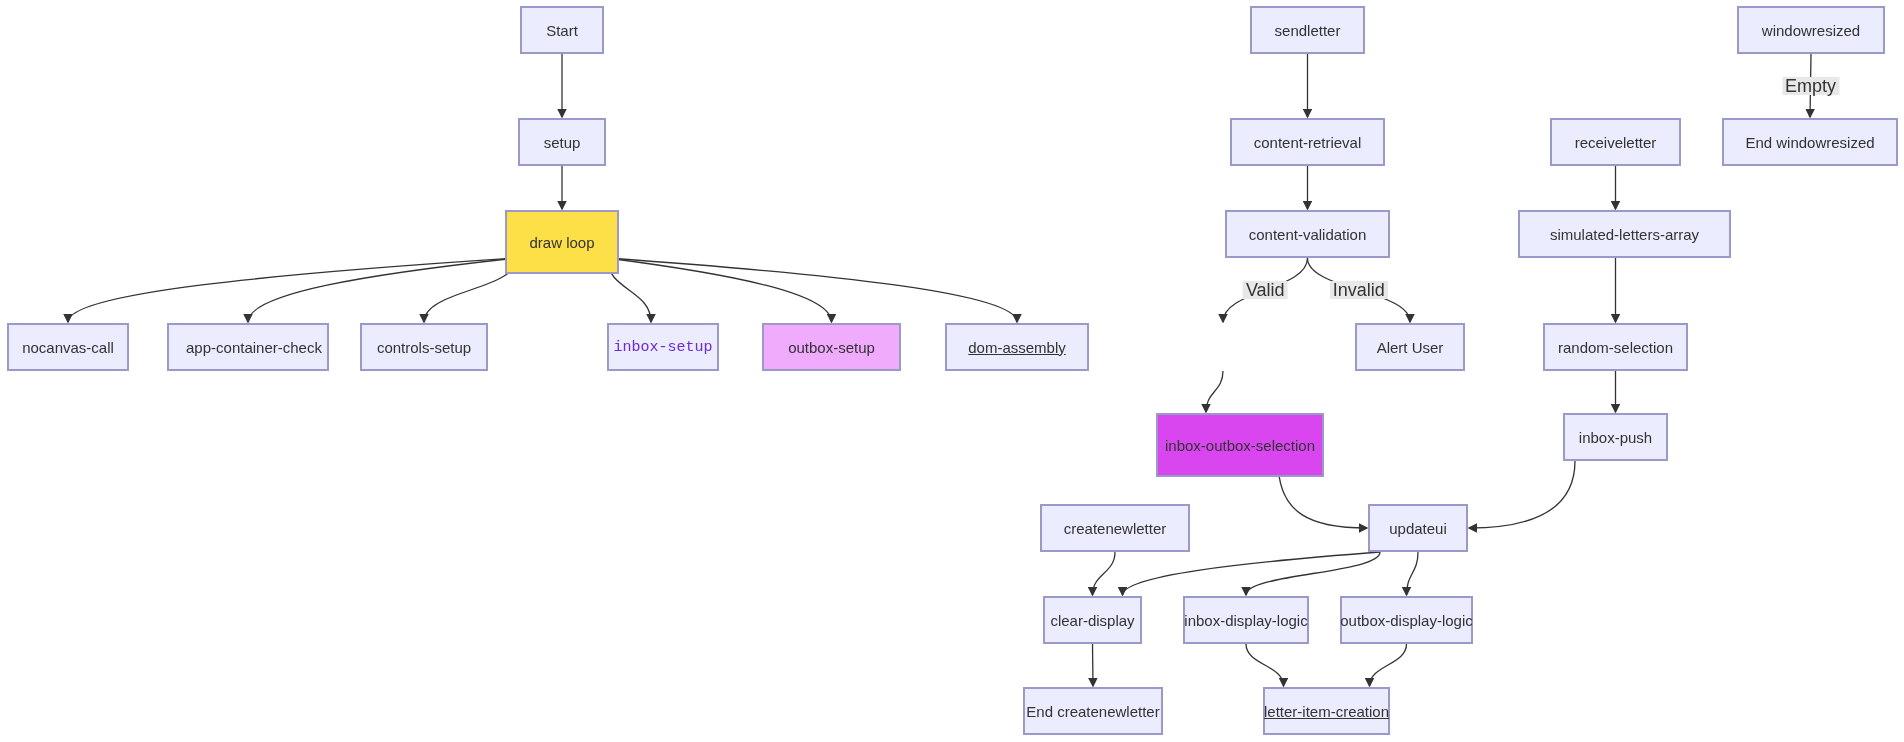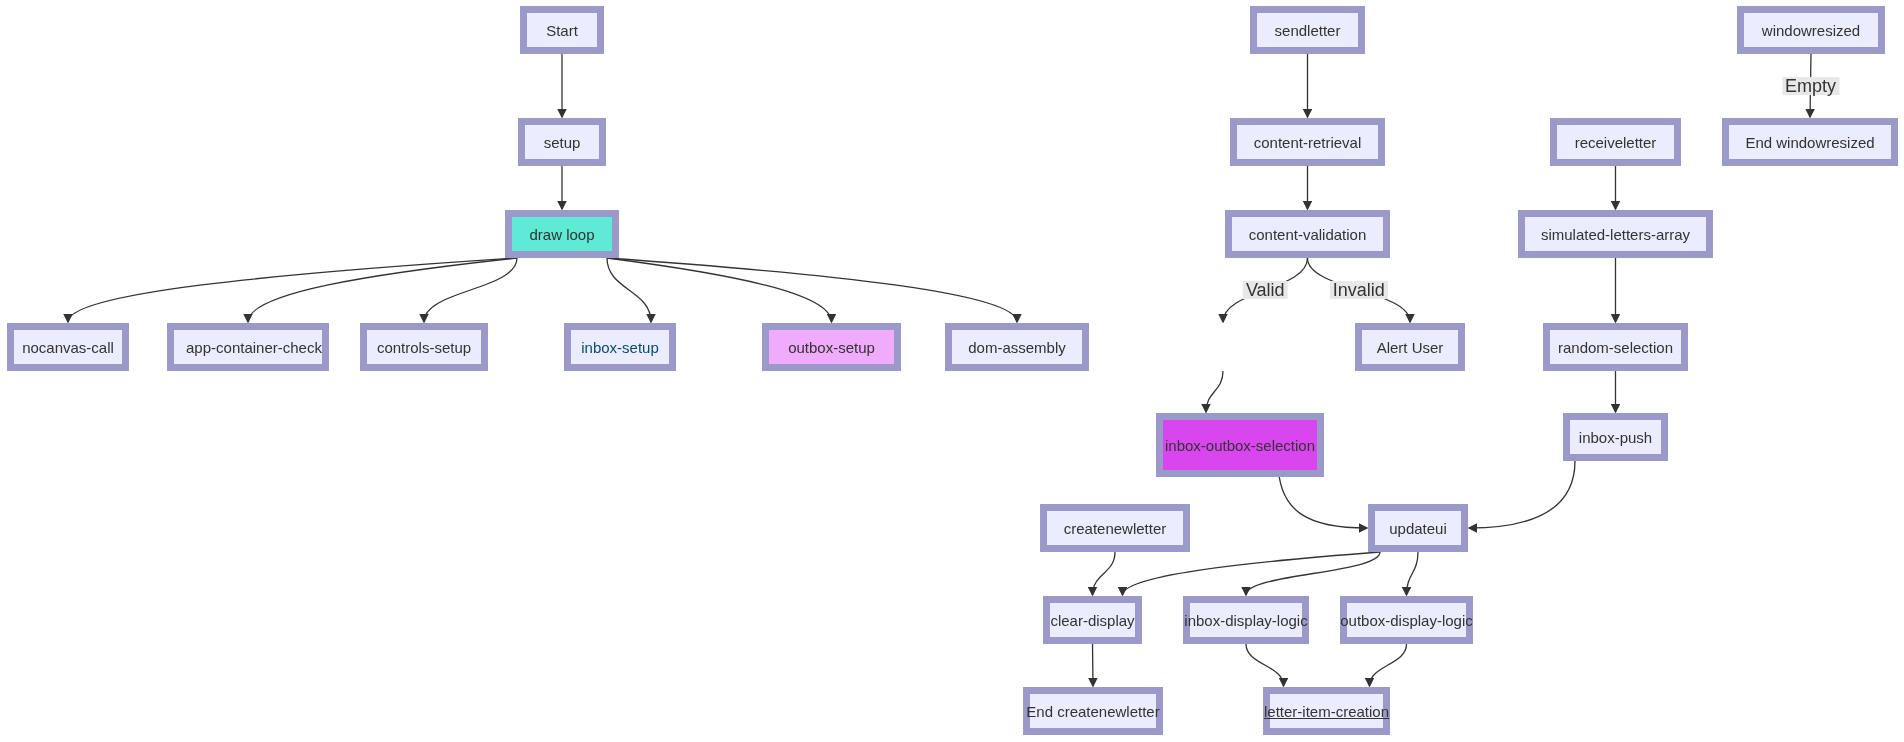--- a/index.html
+++ b/index.html
@@ -1,21 +1,21 @@
 <!DOCTYPE html>
 <html><head>
 <meta charset="utf-8">
 <title>Flowchart</title>
 <style>
   html,body{margin:0;padding:0;background:#ffffff;}
   #canvas{position:relative;width:1904px;height:742px;overflow:hidden;
           font-family:"Liberation Sans",sans-serif;background:#ffffff;}
   #edges{position:absolute;left:0;top:0;width:1904px;height:742px;}
   .node{position:absolute;box-sizing:border-box;display:flex;align-items:center;justify-content:center;
-        border:7px solid #c2410c;background:#ECECFF;color:#333333;font-size:15px;white-space:nowrap;}
+        border:2px solid #c2410c;background:#ECECFF;color:#333333;font-size:15px;white-space:nowrap;}
   .edgeLabel{position:absolute;transform:translate(-50%,-50%);background:#E8E8E8;color:#333333;
              font-size:18px;padding:0 3px;line-height:18px;}
 </style>
 </head>
 <body>
 
 <div id="canvas">
   <svg id="edges" xmlns="http://www.w3.org/2000/svg">
     <defs>
       <marker id="arrow" viewBox="0 0 10 10" refX="8.5" refY="5" markerWidth="7.5" markerHeight="7.5" orient="auto-start-reverse">
@@ -44,34 +44,34 @@
       <path d="M1115,552 C1115,573.5 1092.5,573.5 1092.5,595" fill="none" stroke="#333333" stroke-width="1.3" marker-end="url(#arrow)"></path>
       <path d="M1380,552 C1238.375,562.75 1122.5,575.65 1122.5,595" fill="none" stroke="#333333" stroke-width="1.3" marker-end="url(#arrow)"></path>
       <path d="M1380,552 C1380,573.5 1246,573.5 1246,595" fill="none" stroke="#333333" stroke-width="1.3" marker-end="url(#arrow)"></path>
       <path d="M1418,552 C1418,573.5 1406.5,573.5 1406.5,595" fill="none" stroke="#333333" stroke-width="1.3" marker-end="url(#arrow)"></path>
       <path d="M1092.5,644 L1093,686" fill="none" stroke="#333333" stroke-width="1.3" marker-end="url(#arrow)"></path>
       <path d="M1246,644 C1246,665 1283.5,665 1283.5,686" fill="none" stroke="#333333" stroke-width="1.3" marker-end="url(#arrow)"></path>
       <path d="M1406.5,644 C1406.5,665 1369.5,665 1369.5,686" fill="none" stroke="#333333" stroke-width="1.3" marker-end="url(#arrow)"></path>
     </svg>
 <div class="node" style="left: 520px; top: 6px; width: 84px; height: 48px; background: rgb(236, 236, 255); border-color: rgb(154, 153, 201); color: rgb(51, 51, 51);">Start</div>
     <div class="node" style="left: 518px; top: 118px; width: 88px; height: 48px; background: rgb(236, 236, 255); border-color: rgb(154, 153, 201); color: rgb(51, 51, 51);">setup</div>
-    <div class="node" style="left: 505px; top: 210px; width: 114px; height: 48px; background: #5eead4; border-color: rgb(154, 153, 201); color: rgb(51, 51, 51);">draw loop</div>
+    <div class="node" style="left: 505px; top: 210px; width: 114px; height: 64px; background: #fde047; border-color: rgb(154, 153, 201); color: rgb(51, 51, 51);">draw loop</div>
     <div class="node" style="left: 7px; top: 323px; width: 122px; height: 48px; background: rgb(236, 236, 255); border-color: rgb(154, 153, 201); color: rgb(51, 51, 51);">nocanvas-call</div>
     <div class="node" style="left: 167px; top: 323px; width: 162px; height: 48px; background: rgb(236, 236, 255); border-color: rgb(154, 153, 201); color: rgb(51, 51, 51); padding-left: 12px;">app-container-check</div>
     <div class="node" style="left: 360px; top: 323px; width: 128px; height: 48px; background: rgb(236, 236, 255); border-color: rgb(154, 153, 201); color: rgb(51, 51, 51);">controls-setup</div>
-    <div class="node" style="left: 564px; top: 323px; width: 112px; height: 48px; background: rgb(236, 236, 255); border-color: rgb(154, 153, 201); color: #0c4a6e;">inbox-setup</div>
+    <div class="node" style="left: 607px; top: 323px; width: 112px; height: 48px; background: rgb(236, 236, 255); border-color: rgb(154, 153, 201); color: #6d28d9; font-family: Liberation Mono, monospace;">inbox-setup</div>
     <div class="node" style="left: 762px; top: 323px; width: 139px; height: 48px; background: #f0abfc; border-color: rgb(154, 153, 201); color: rgb(51, 51, 51);">outbox-setup</div>
-    <div class="node" style="left: 945px; top: 323px; width: 144px; height: 48px; background: rgb(236, 236, 255); border-color: rgb(154, 153, 201); color: rgb(51, 51, 51);">dom-assembly</div>
+    <div class="node" style="left: 945px; top: 323px; width: 144px; height: 48px; background: rgb(236, 236, 255); border-color: rgb(154, 153, 201); color: rgb(51, 51, 51); text-decoration: underline;">dom-assembly</div>
     <div class="node" style="left: 1250px; top: 6px; width: 115px; height: 48px; background: rgb(236, 236, 255); border-color: rgb(154, 153, 201); color: rgb(51, 51, 51);">sendletter</div>
     <div class="node" style="left: 1230px; top: 118px; width: 155px; height: 48px; background: rgb(236, 236, 255); border-color: rgb(154, 153, 201); color: rgb(51, 51, 51);">content-retrieval</div>
     <div class="node" style="left: 1225px; top: 210px; width: 165px; height: 48px; background: rgb(236, 236, 255); border-color: rgb(154, 153, 201); color: rgb(51, 51, 51);">content-validation</div>
     <div class="node" style="left: 1355px; top: 323px; width: 110px; height: 48px; background: rgb(236, 236, 255); border-color: rgb(154, 153, 201); color: rgb(51, 51, 51);">Alert User</div>
     <div class="node" style="left: 1122px; top: 413px; width: 168px; height: 64px; background: #d946ef; border-color: rgb(154, 153, 201); color: rgb(51, 51, 51); margin-left: 34px;">inbox-outbox-selection</div>
     <div class="node" style="left: 1550px; top: 118px; width: 131px; height: 48px; background: rgb(236, 236, 255); border-color: rgb(154, 153, 201); color: rgb(51, 51, 51);">receiveletter</div>
-    <div class="node" style="left: 1518px; top: 210px; width: 195px; height: 48px; background: rgb(236, 236, 255); border-color: rgb(154, 153, 201); color: rgb(51, 51, 51);">simulated-letters-array</div>
+    <div class="node" style="left: 1518px; top: 210px; width: 213px; height: 48px; background: rgb(236, 236, 255); border-color: rgb(154, 153, 201); color: rgb(51, 51, 51);">simulated-letters-array</div>
     <div class="node" style="left: 1543px; top: 323px; width: 145px; height: 48px; background: rgb(236, 236, 255); border-color: rgb(154, 153, 201); color: rgb(51, 51, 51);">random-selection</div>
     <div class="node" style="left: 1563px; top: 413px; width: 105px; height: 48px; background: rgb(236, 236, 255); border-color: rgb(154, 153, 201); color: rgb(51, 51, 51);">inbox-push</div>
     <div class="node" style="left: 1737px; top: 6px; width: 148px; height: 48px; background: rgb(236, 236, 255); border-color: rgb(154, 153, 201); color: rgb(51, 51, 51);">windowresized</div>
     <div class="node" style="left: 1722px; top: 118px; width: 176px; height: 48px; background: rgb(236, 236, 255); border-color: rgb(154, 153, 201); color: rgb(51, 51, 51);">End windowresized</div>
     <div class="node" style="left: 1040px; top: 504px; width: 150px; height: 48px; background: rgb(236, 236, 255); border-color: rgb(154, 153, 201); color: rgb(51, 51, 51);">createnewletter</div>
     <div class="node" style="left: 1368px; top: 504px; width: 100px; height: 48px; background: rgb(236, 236, 255); border-color: rgb(154, 153, 201); color: rgb(51, 51, 51);">updateui</div>
     <div class="node" style="left: 1043px; top: 596px; width: 99px; height: 48px; background: rgb(236, 236, 255); border-color: rgb(154, 153, 201); color: rgb(51, 51, 51);">clear-display</div>
     <div class="node" style="left: 1183px; top: 596px; width: 126px; height: 48px; background: rgb(236, 236, 255); border-color: rgb(154, 153, 201); color: rgb(51, 51, 51);">inbox-display-logic</div>
     <div class="node" style="left: 1340px; top: 596px; width: 133px; height: 48px; background: rgb(236, 236, 255); border-color: rgb(154, 153, 201); color: rgb(51, 51, 51);">outbox-display-logic</div>
     <div class="node" style="left: 1023px; top: 687px; width: 140px; height: 48px; background: rgb(236, 236, 255); border-color: rgb(154, 153, 201); color: rgb(51, 51, 51);">End createnewletter</div>

